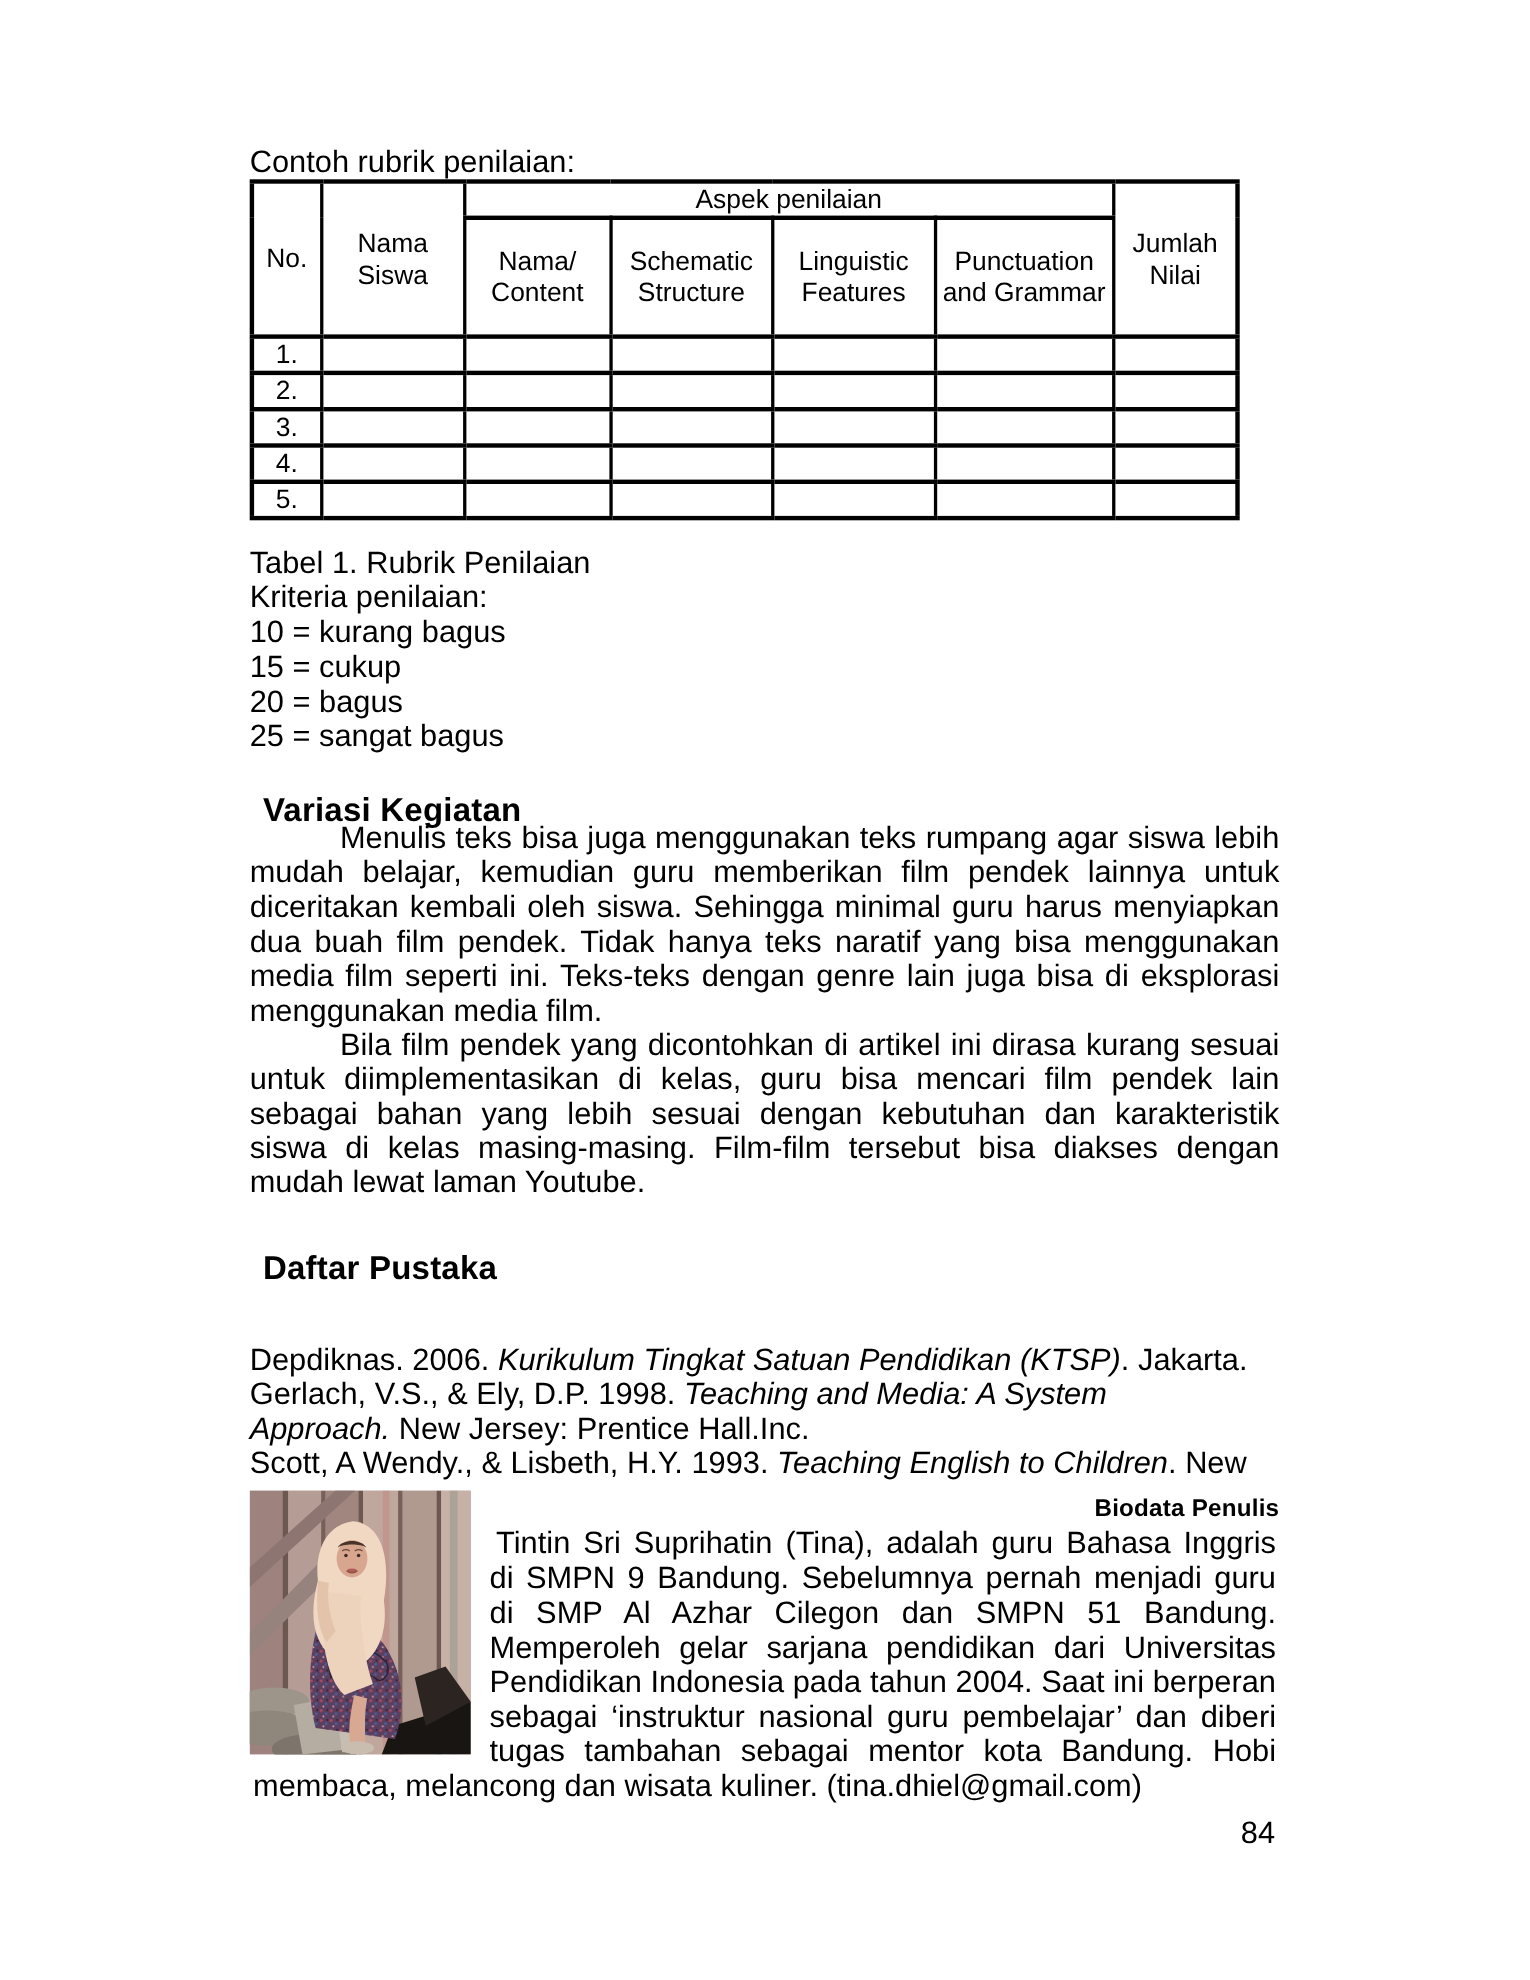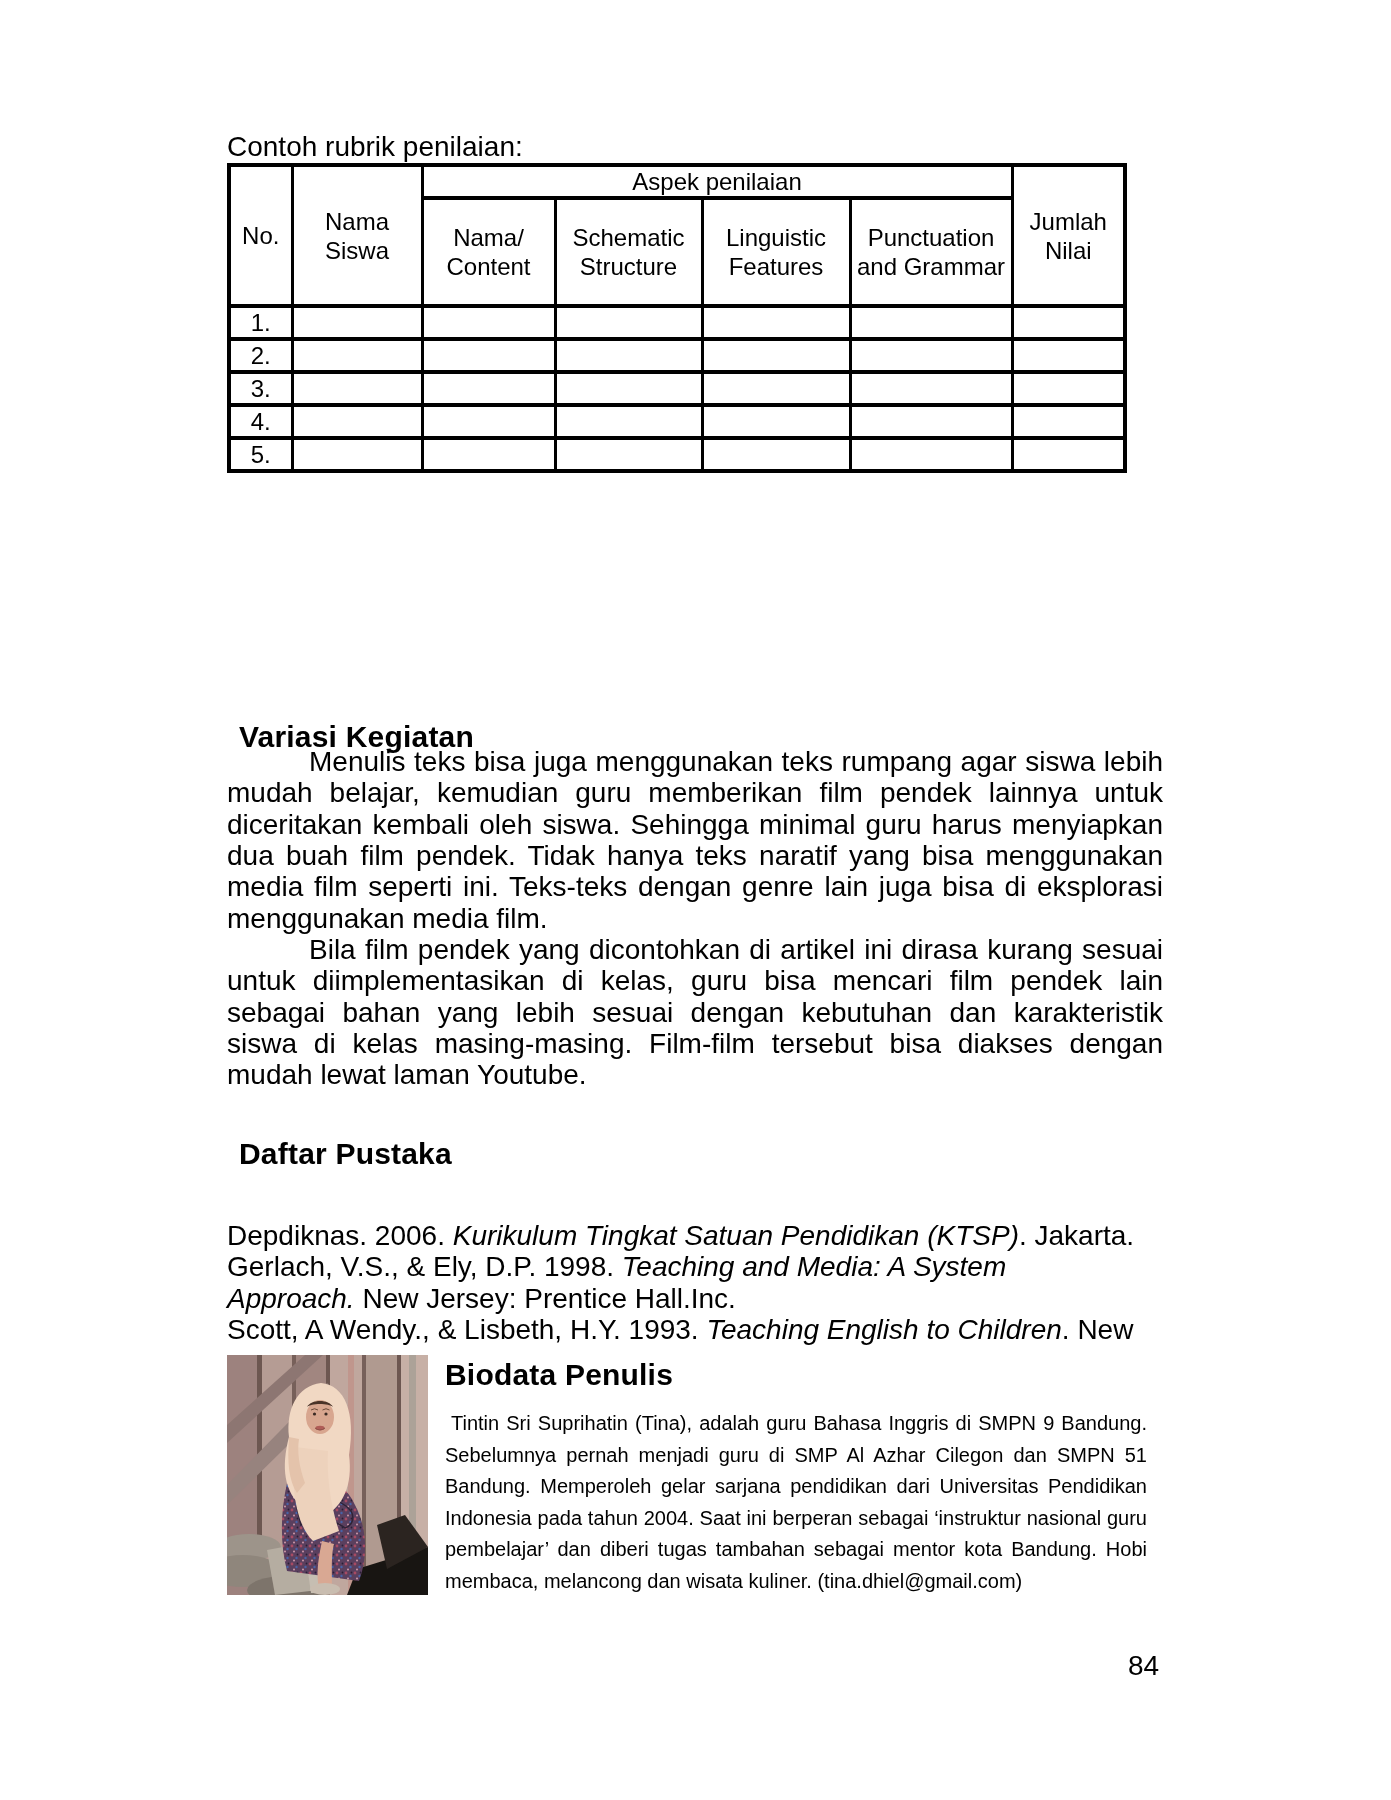--- a/index.html
+++ b/index.html
@@ -34,22 +34,22 @@
     position:absolute; left:227px; top:746px; width:936px;
     font-size:28px; line-height:31.35px; text-align:justify;
   }
   .bodytext p { margin:0; text-indent:82px; }
 
   .refs { position:absolute; left:227px; top:1220px; width:945px; font-size:28px; line-height:31.4px; }
 
   .bio { position:absolute; left:227px; top:1352px; width:936px; }
   .bio-photo { float:left; width:201px; height:240px; margin:3px 17px 6px 0; }
   .bio-photo svg { display:block; width:201px; height:240px; }
-  .bio-heading { margin:6px 0 2px 0; font-size:30px; font-weight:bold; letter-spacing:0.2px; }
-  .bio-text { margin:16px; font-size:20px; line-height:31.5px; text-align:justify; text-indent:6px; }
+  .bio-heading { margin:6px 0 2px 0; font-size:22px; font-weight:bold; letter-spacing:0.2px;text-align:right; }
+  .bio-text { margin:3px; font-size:28px; line-height:31.5px; text-align:justify; text-indent:6px; }
 
   .pagenum { position:absolute; left:1128px; top:1650px; font-size:28px; }
 </style>
 </head>
 <body>
 
 <div class="page">
 
   <div class="caption-top">Contoh rubrik penilaian:</div>
 
@@ -117,20 +117,28 @@
         <td></td>
           <td></td>
         <td></td>
           <td></td>
         <td></td>
           <td></td>
       </tr>
     </tbody>
   </table>
 
+  <div class="notes">
+    <div>Tabel 1. Rubrik Penilaian</div>
+    <div>Kriteria penilaian:</div>
+    <div>10 = kurang bagus</div>
+    <div>15 = cukup</div>
+    <div>20 = bagus</div>
+    <div>25 = sangat bagus</div>
+  </div>
 
   <h2 class="h-section" id="variasi-heading">Variasi Kegiatan</h2>
 
   <div class="bodytext">
     <p>Menulis teks bisa juga menggunakan teks rumpang agar siswa lebih mudah belajar, kemudian guru memberikan film pendek lainnya untuk diceritakan kembali oleh siswa. Sehingga minimal guru harus menyiapkan dua buah film pendek. Tidak hanya teks naratif yang bisa menggunakan media film seperti ini. Teks-teks dengan genre lain juga bisa di eksplorasi menggunakan media film.</p>
     <p>Bila film pendek yang dicontohkan di artikel ini dirasa kurang sesuai untuk diimplementasikan di kelas, guru bisa mencari film pendek lain sebagai bahan yang lebih sesuai dengan kebutuhan dan karakteristik siswa di kelas masing-masing.  Film-film tersebut bisa diakses dengan mudah lewat laman Youtube.</p>
   </div>
 
   <h2 class="h-section" id="daftar-heading">Daftar Pustaka</h2>
 

